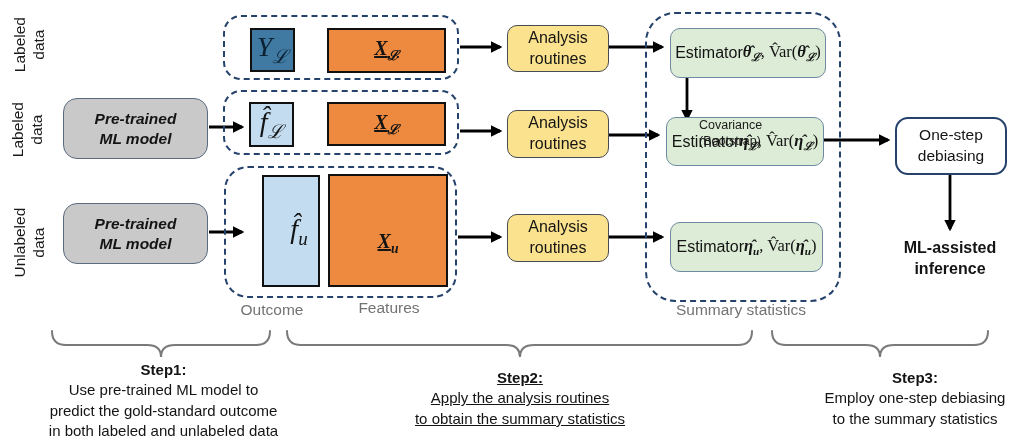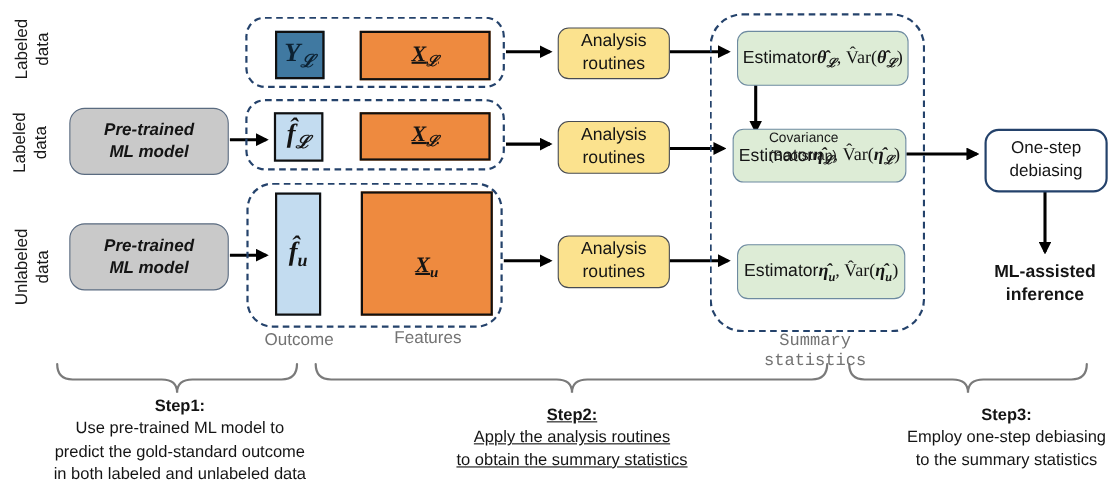--- a/index.html
+++ b/index.html
@@ -26,21 +26,21 @@
   
   .block {
     position:absolute; border:2px solid #101010;
     display:flex; align-items:center; justify-content:center;
     font-family:"Liberation Serif", serif;
   }
   .blk-steel { background:var(--steel); color:#0c2233; }
   .blk-orange { background:var(--orange); }
   .blk-lblue { background:var(--lightblue); }
   .m-it { font-style:italic; font-weight:bold; font-size:20px;text-decoration:underline; }
-  .m-it-light { font-style:italic; font-weight:bold; font-size:24px; }
+  .m-it-light { font-style:italic; font-weight:normal; font-size:28px; }
   .block sub { font-size:0.68em; font-style:italic; }
 
   
   .analysis-box {
     position:absolute; background:var(--yellow); border:1.6px solid #474b52;
     border-radius:10px; display:flex; align-items:center; justify-content:center;
     text-align:center; font-size:16px; line-height:1.3;
   }
 
   
@@ -136,21 +136,21 @@
     <span class="m-it"><span>X</span><sub>ℒ</sub></span>
   </div>
 
   <div class="block blk-lblue" style="left:249px; top:102px; width:41px; height:41px;">
     <span class="m-it-light"><span>f̂</span><sub>ℒ</sub></span>
   </div>
   <div class="block blk-orange" style="left:327px; top:102px; width:115px; height:40px;">
     <span class="m-it"><span>X</span><sub>ℒ</sub></span>
   </div>
 
-  <div class="block blk-lblue" style="left:250px; top:175px; width:38px; height:108px;">
+  <div class="block blk-lblue" style="left:262px; top:175px; width:38px; height:108px;padding-left:16px;">
     <span class="m-it-light"><span>f̂</span><sub>u</sub></span>
   </div>
   <div class="block blk-orange" style="left:328px; top:174px; width:116px; height:109px;">
     <span class="m-it" style="font-size:20px;margin-top:25px;"><span>X</span><sub>u</sub></span>
   </div>
 
   <div class="analysis-box preline" style="left:507px; top:25px;  width:100px; height:45px;">Analysis
 routines</div>
   <div class="analysis-box preline" style="left:507px; top:110px; width:100px; height:46px;">Analysis
 routines</div>
@@ -176,21 +176,21 @@
 (Bootstrap)</div>
 
   <div class="debias-box preline" style="left:895px; top:117px; width:108px; height:54px;">One-step
 debiasing</div>
 
   <div class="final-label preline" style="left:880px; top:238px; width:140px;">ML-assisted
 inference</div>
 
   <div class="section-label" style="left:232px; top:301px; width:80px;">Outcome</div>
   <div class="section-label" style="left:349px; top:299px; width:80px;">Features</div>
-  <div class="section-label" style="left:666px; top:301px; width:150px;font-family:Liberation Mono, monospace;">Summary statistics</div>
+  <div class="section-label" style="left:666px; top:301px; width:150px;">Summary statistics</div>
 
   <div class="step" style="left:21px;  top:360px; width:285px;">
     <div class="step-title">Step1:</div>
     <div class="preline">Use pre-trained ML model to
 predict the gold-standard outcome
 in both labeled and unlabeled data</div>
   </div>
   <div class="step" style="left:370px; top:368px; width:300px;text-decoration:underline;">
     <div class="step-title">Step2:</div>
     <div class="preline">Apply the analysis routines

